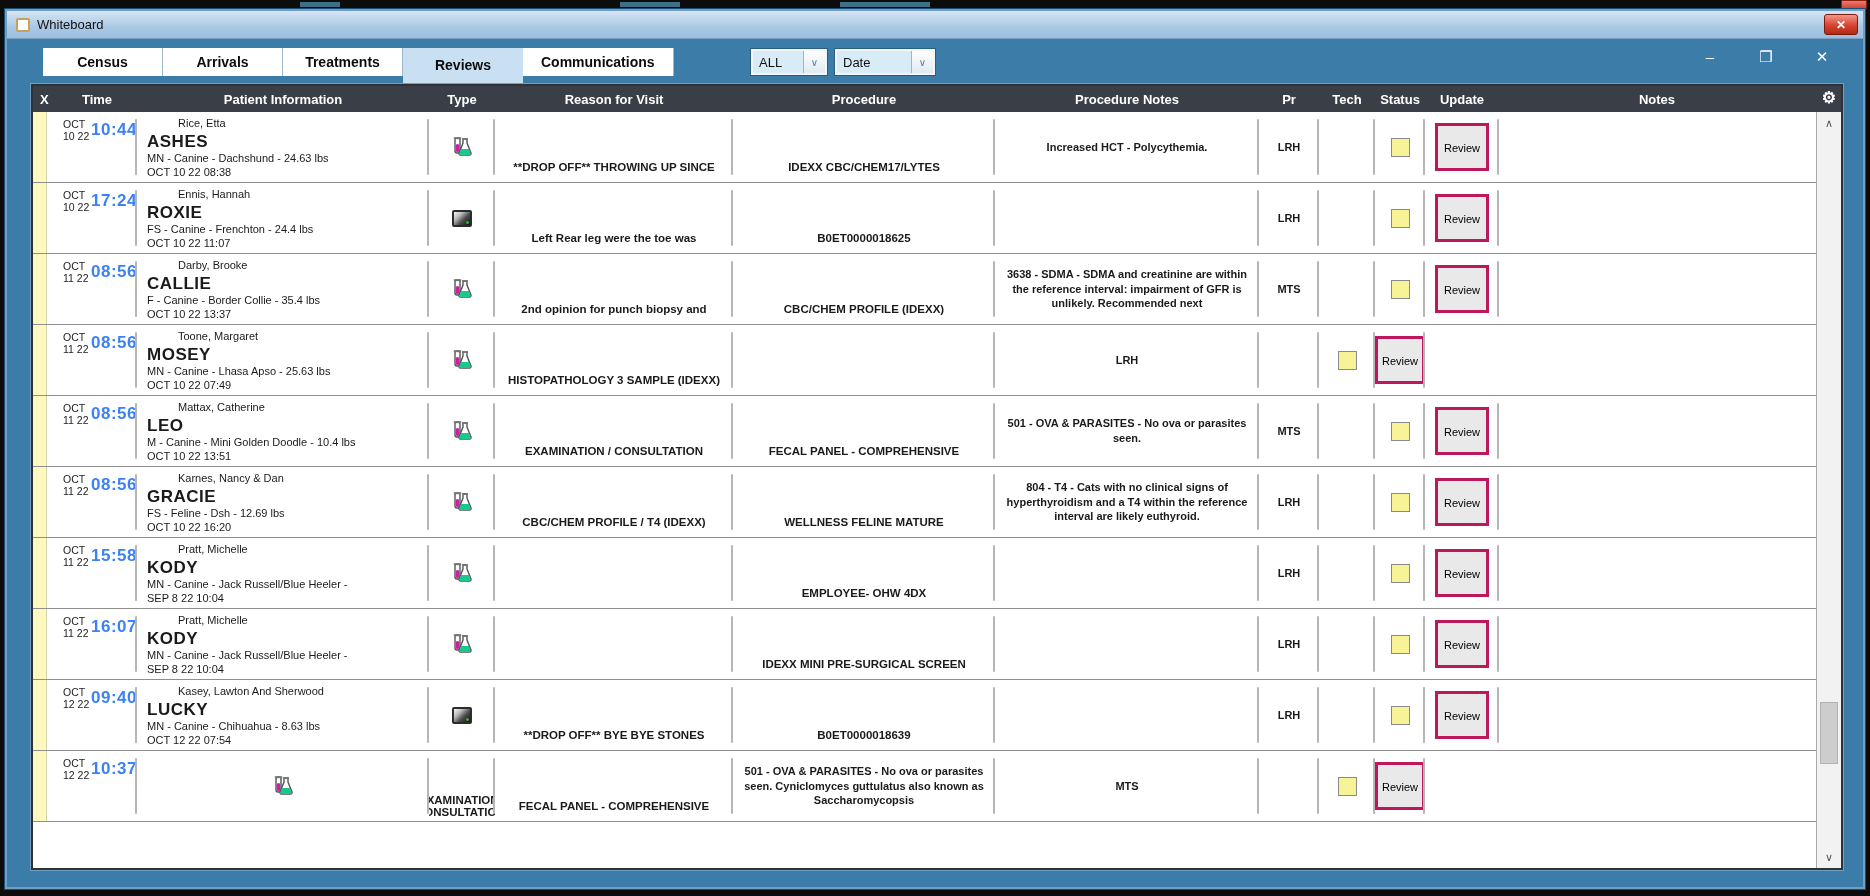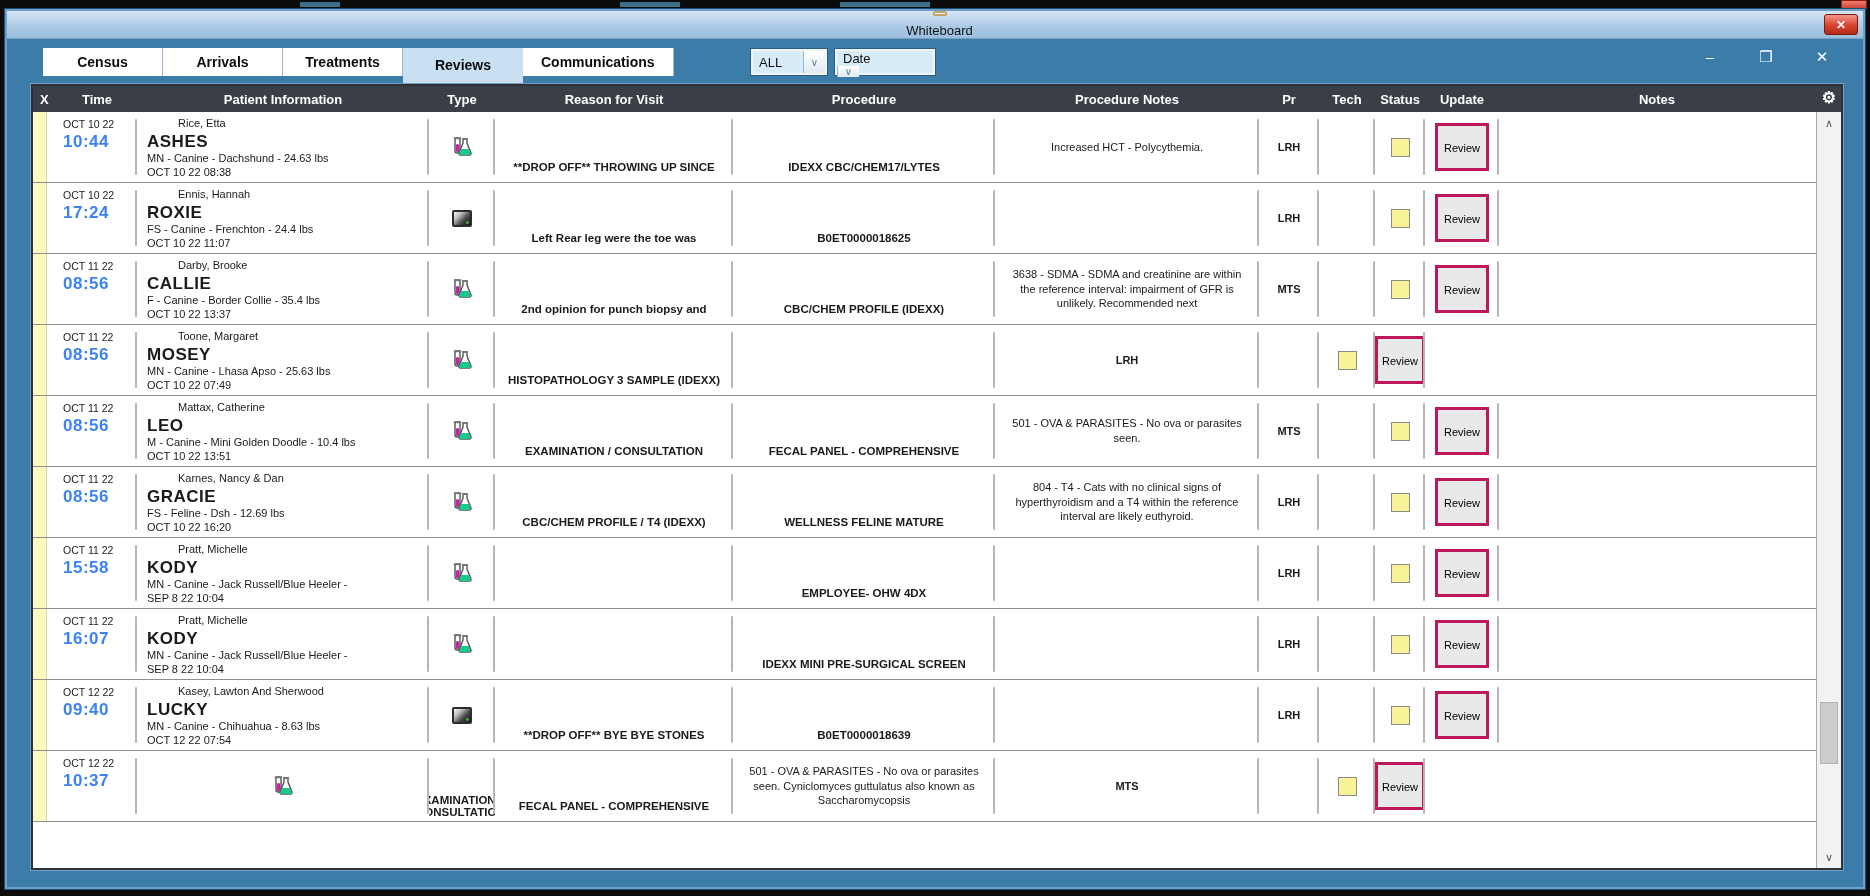--- a/index.html
+++ b/index.html
@@ -13,42 +13,42 @@
             background:linear-gradient(#f07a6a,#c0392b); border:1px solid #8c1d12; border-radius:0 0 3px 3px; }
 
   
   .window { position:absolute; left:4px; top:8px; width:1862px; height:882px;
             background:#3b7da8; border:1px solid #1d4e73;
             box-shadow:inset 0 0 0 2px #6f9fc4; }
 
   .titlebar { position:absolute; left:2px; top:2px; right:2px; height:28px;
               background:linear-gradient(#d6e5f4,#a9c8e4 60%,#9cbede);
               display:flex; align-items:center; padding-left:9px; gap:7px;
-              border-bottom:1px solid #7c9fc0;flex-direction:column; }
+              border-bottom:1px solid #7c9fc0; }
   .titlebar-icon { width:14px; height:14px; background:#fdfdfd; border:2px solid #c8a060;
                    border-radius:2px; }
   .title-text { font-size:13px; color:#111; }
   .tb-close { position:absolute; right:5px; top:3px; width:34px; height:21px;
               background:linear-gradient(#f2978a,#d8422e 55%,#b22a18);
               border:1px solid #7e1a0c; border-radius:3px; color:#fff;
               font-size:12px; font-weight:bold; display:flex; align-items:center;
               justify-content:center; cursor:pointer; }
 
   
   .toolbar { position:absolute; left:2px; right:2px; top:31px; height:60px; background:#3b7da8; }
   .tabs { position:absolute; left:36px; top:8px; display:flex; }
   .tab { height:28px; min-width:120px; padding:0 18px; background:#fff; color:#0c0c0c;
          font-size:14px; font-weight:bold; display:flex; align-items:center; justify-content:center;
          border-right:1px solid #9db7cc; cursor:pointer; }
   .tab.active { background:#c9e0f3; height:34px; margin-top:0; border-right:none;
                 box-shadow:0 3px 0 0 #c9e0f3; }
   .combo { position:absolute; top:9px; height:26px; display:flex; border:2px solid #f2f6fa;
            background:#d8ecf8; box-shadow:0 0 0 1px #2a5d82; }
   .combo.c1 { left:744px; width:76px; }
-  .combo.c2 { left:828px; width:100px;flex-direction:column; }
+  .combo.c2 { left:828px; width:100px; }
   .combo .val { flex:1; font-size:13px; color:#111; display:flex; align-items:center; padding-left:6px; }
   .combo .btn { width:22px; background:linear-gradient(#ffffff,#dfeaf2); border-left:1px solid #9cb8cc;
                 display:flex; align-items:center; justify-content:center; font-size:10px;
                 color:#5a7d96; cursor:pointer; }
   .win-glyphs { position:absolute; right:30px; top:8px; display:flex; gap:34px; }
   .win-glyphs span { color:#fff; font-size:15px; cursor:pointer; width:22px; text-align:center; }
 
   
   .table-frame { position:absolute; left:26px; right:22px; top:75px; bottom:19px;
                  background:#fff; border:2px solid #2e3237; box-shadow:0 0 0 1px #6f9fc4; }
@@ -65,32 +65,32 @@
   
   .row { height:71px; display:grid;
          grid-template-columns:24px 80px 292px 66px 238px 262px 264px 60px 56px 50px 74px 1fr;
          border-bottom:1px solid #8f8f8f; background:#fff; }
   .cell { position:relative; display:flex; align-items:center; justify-content:center;
           font-size:11px; color:#1a1a1a; overflow:hidden; }
   .cell.sep::after { content:""; position:absolute; right:0; top:7px; bottom:7px; width:2px;
                      background:#b6b6b6; border-radius:2px; }
   .c-x { justify-content:flex-start; }
   .ybar { width:14px; height:100%; background:#fbf8c0; border-right:1px solid #d6d3a8; }
-  .c-time { flex-direction:column; align-items:flex-start; justify-content:flex-start;
+  .c-time { flex-direction:row; align-items:flex-start; justify-content:flex-start;
             padding:6px 0 0 6px; }
   .t-date { font-size:10.5px; color:#222; }
   .t-time { font-size:17px; font-weight:bold; color:#3b82f6; margin-top:2px; letter-spacing:0.5px; }
   .c-patient { flex-direction:column; align-items:flex-start; justify-content:flex-start;
                padding:5px 4px 0 10px; line-height:1.25; }
   .p-owner { font-size:11px;margin-left:31px; }
   .p-pet { font-size:17px; font-weight:bold; letter-spacing:0.5px; }
   .p-details { font-size:11px; }
   .p-checkin { font-size:11px; }
-  .c-reason span, .c-proc span { font-weight:bold; font-size:11.5px; text-align:left; padding:0 8px;margin-top:40px; }
-  .c-pnotes span { font-size:11px; text-align:center; padding:0 10px; line-height:1.35; }
+  .c-reason span, .c-proc span { font-weight:bold; font-size:11.5px; text-align:center; padding:0 8px;margin-top:40px; }
+  .c-pnotes span { font-size:11px; text-align:center; padding:0 10px; line-height:1.35;font-weight:bold; }
   .c-pr span { font-weight:bold; font-size:11px; }
   .status-box { width:19px; height:19px; background:#f7f396; border:1px solid #8a8a8a; cursor:pointer; }
   .review-btn { width:54px; height:48px; background:#e9e9e9; border:3px solid #be185d;
                 display:flex; flex-direction:column; align-items:center; justify-content:center;
                 gap:1px; cursor:pointer; font-family:inherit; }
   .review-btn .rev-label { font-size:11px; color:#000; }
 
   .type-icon { width:22px; height:22px; display:flex; align-items:center; justify-content:center; }
   .xray-chip { width:20px; height:17px; border:2px solid #2c2c2c; border-radius:2px;
                background:linear-gradient(135deg,#f8f8f8 0%,#bdbdbd 30%,#4e4e4e 60%,#101010 100%);

